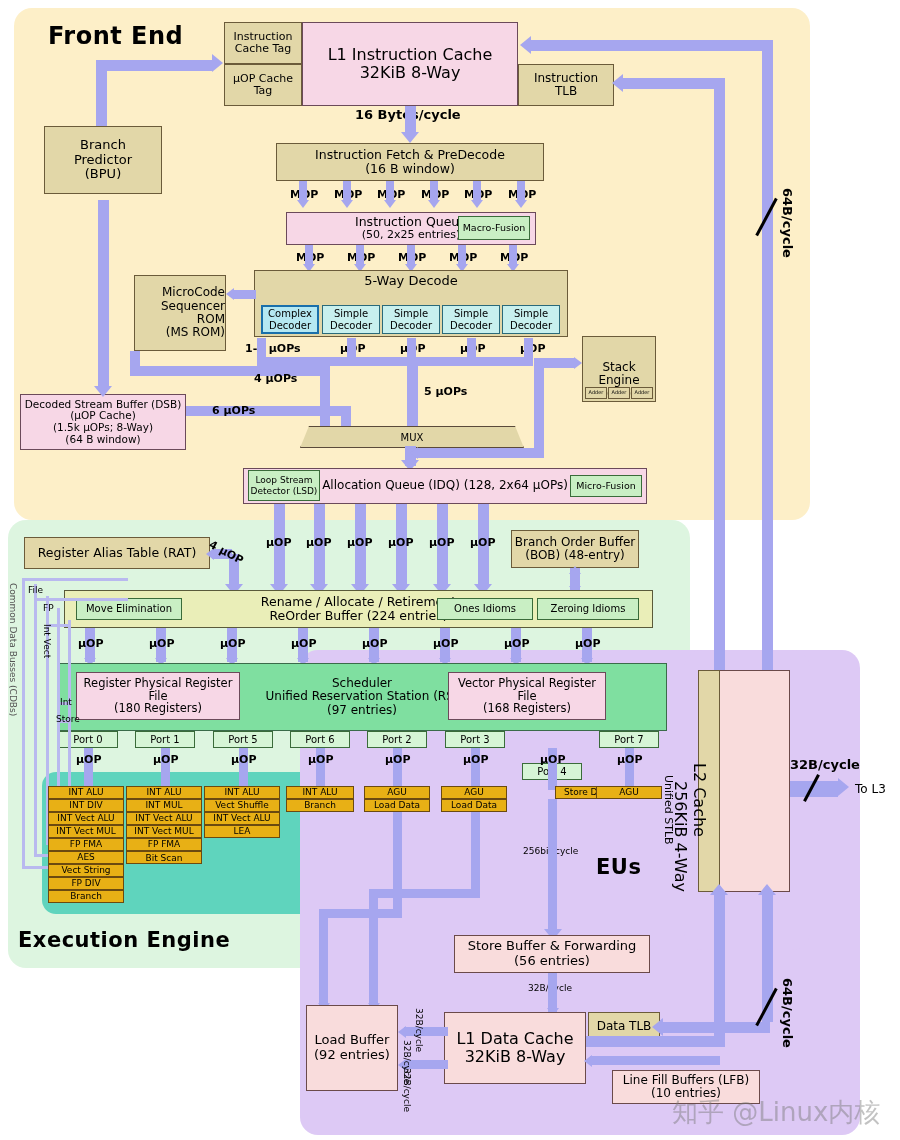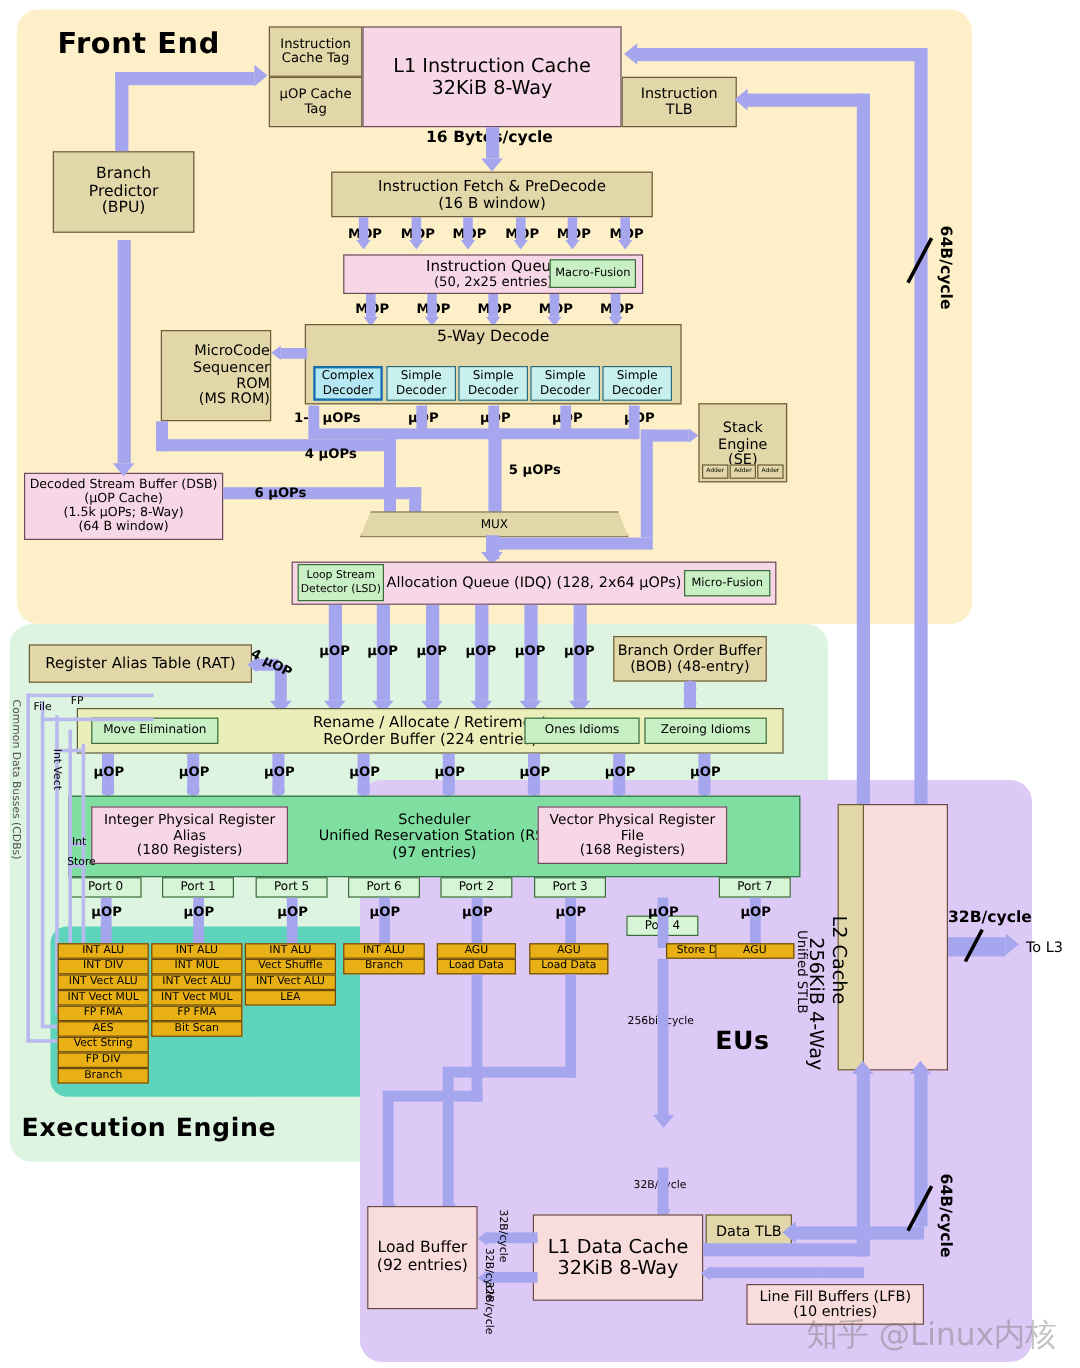--- a/index.html
+++ b/index.html
@@ -196,21 +196,21 @@
 
   <div class="box tan" style="left:134px;top:275px;width:92px;height:76px;font-size:12px;align-items:flex-end;">
     <span>MicroCode</span>
     <span>Sequencer</span>
     <span>ROM</span>
     <span>(MS ROM)</span>
   </div>
   <div class="ar" style="left:234px;top:290px;width:22px;height:9px;"></div>
   <div class="ahead al-s" style="left:226px;top:288px;"></div>
 
-  <div class="box tan" style="left:582px;top:336px;width:74px;height:66px;justify-content:center;padding-top:3px;font-size:12px;">
+  <div class="box tan" style="left:582px;top:336px;width:74px;height:66px;justify-content:flex-end;padding-top:3px;font-size:12px;">
     <span>Stack</span>
     <span>Engine</span>
     <span>(SE)</span>
   </div>
   <div class="box tan" style="left:585px;top:387px;width:22px;height:12px;font-size:5px;">
     <span>Adder</span>
   </div>
   <div class="box tan" style="left:608px;top:387px;width:22px;height:12px;font-size:5px;">
     <span>Adder</span>
   </div>
@@ -347,21 +347,21 @@
   <div class="lbl uop" style="left:433px;top:637px;">µOP</div>
   <div class="lbl uop" style="left:504px;top:637px;">µOP</div>
   <div class="lbl uop" style="left:575px;top:637px;">µOP</div>
 
   <div class="box green2" style="left:57px;top:663px;width:610px;height:68px;font-size:12px;justify-content:center;">
     <span>Scheduler</span>
     <span>Unified Reservation Station (RS)</span>
     <span>(97 entries)</span>
   </div>
   <div class="box pink" style="left:76px;top:672px;width:164px;height:48px;font-size:11.5px;">
-    <span>Integer Physical Register Alias</span>
+    <span>Register Physical Register File</span>
     <span>(180 Registers)</span>
   </div>
   <div class="box pink" style="left:448px;top:672px;width:158px;height:48px;font-size:11.5px;">
     <span>Vector Physical Register File</span>
     <span>(168 Registers)</span>
   </div>
 
   <div>
     <div class="box lgreen" style="left:58px;top:731px;width:60px;height:17px;font-size:10px;">
       <span>Port 0</span>
@@ -418,21 +418,21 @@
     <div class="cdb" style="left:57px;top:830px;width:29px;height:3px;"></div>
     <div class="cdb" style="left:68px;top:620px;width:3px;height:200px;"></div>
     <div class="cdb" style="left:68px;top:818px;width:18px;height:3px;"></div>
     <div class="cdb" style="left:22px;top:578px;width:106px;height:3px;"></div>
     <div class="cdb" style="left:34px;top:598px;width:94px;height:3px;"></div>
     <div class="cdb" style="left:46px;top:624px;width:22px;height:3px;"></div>
     <div class="cdb" style="left:57px;top:702px;width:14px;height:3px;"></div>
     <div class="cdb" style="left:57px;top:720px;width:14px;height:3px;"></div>
   </div>
   <div class="lbl sm" style="left:28px;top:585px;">File</div>
-  <div class="lbl sm" style="left:43px;top:580px;margin-left:16px;">FP</div>
+  <div class="lbl sm" style="left:43px;top:603px;">FP</div>
   <div class="lbl sm vert" style="left:52px;top:624px;transform:rotate(90deg);">Int Vect</div>
   <div class="lbl sm" style="left:60px;top:697px;">Int</div>
   <div class="lbl sm" style="left:56px;top:714px;">Store</div>
   <div class="lbl sm vert" style="left:18px;top:583px;transform:rotate(90deg);color:#555;">Common Data Busses (CDBs)</div>
 
   <div>
     <div class="box gold" style="left:48px;top:786px;width:76px;height:13px;font-size:9px;">
         <span>INT ALU</span>
       </div>
     <div class="box gold" style="left:48px;top:799px;width:76px;height:13px;font-size:9px;">
@@ -469,21 +469,21 @@
       </div>
     <div class="box gold" style="left:126px;top:812px;width:76px;height:13px;font-size:9px;">
         <span>INT Vect ALU</span>
       </div>
     <div class="box gold" style="left:126px;top:825px;width:76px;height:13px;font-size:9px;">
         <span>INT Vect MUL</span>
       </div>
     <div class="box gold" style="left:126px;top:838px;width:76px;height:13px;font-size:9px;">
         <span>FP FMA</span>
       </div>
-    <div class="box gold" style="left:126px;top:851px;width:76px;height:13px;font-size:9px;">
+    <div class="box gold" style="left:126px;top:851px;width:76px;height:13px;font-size:9px;justify-content:flex-end;">
         <span>Bit Scan</span>
       </div>
   </div>
   <div>
     <div class="box gold" style="left:204px;top:786px;width:76px;height:13px;font-size:9px;">
         <span>INT ALU</span>
       </div>
     <div class="box gold" style="left:204px;top:799px;width:76px;height:13px;font-size:9px;">
         <span>Vect Shuffle</span>
       </div>
@@ -536,39 +536,43 @@
   <div class="ahead ad-s" style="left:318px;top:1003px;"></div>
 
   <div class="ar" style="left:471px;top:812px;width:9px;height:86px;"></div>
   <div class="ar" style="left:369px;top:889px;width:111px;height:9px;"></div>
   <div class="ar" style="left:369px;top:889px;width:9px;height:116px;"></div>
   <div class="ahead ad-s" style="left:368px;top:1003px;"></div>
 
   <div class="ar" style="left:548px;top:799px;width:9px;height:132px;"></div>
   <div class="ahead ad" style="left:544px;top:929px;"></div>
 
+  <div class="box pink2" style="left:454px;top:935px;width:196px;height:38px;font-size:13px;">
+    <span>Store Buffer &amp; Forwarding</span>
+    <span>(56 entries)</span>
+  </div>
   <div class="lbl sm" style="left:528px;top:983px;">32B/cycle</div>
   <div class="ar" style="left:548px;top:973px;width:9px;height:40px;"></div>
   <div class="ahead ad-s" style="left:547px;top:1008px;"></div>
 
   <div class="box pink2" style="left:306px;top:1005px;width:92px;height:86px;font-size:13px;">
     <span>Load Buffer</span>
     <span>(92 entries)</span>
   </div>
 
   <div class="box pink2" style="left:444px;top:1012px;width:142px;height:72px;font-size:16px;">
     <span>L1 Data Cache</span>
     <span>32KiB 8-Way</span>
   </div>
 
   <div class="box tan" style="left:588px;top:1012px;width:72px;height:30px;font-size:12px;">
     <span>Data TLB</span>
   </div>
 
-  <div class="box pink2" style="left:612px;top:1070px;width:148px;height:34px;font-size:12px;margin-left:10px;">
+  <div class="box pink2" style="left:612px;top:1070px;width:148px;height:34px;font-size:12px;">
     <span>Line Fill Buffers (LFB)</span>
     <span>(10 entries)</span>
   </div>
 
   <div class="ar" style="left:404px;top:1027px;width:44px;height:9px;"></div>
   <div class="ahead al-s" style="left:398px;top:1026px;"></div>
   <div class="ar" style="left:404px;top:1060px;width:44px;height:9px;"></div>
   <div class="ahead al-s" style="left:398px;top:1059px;"></div>
   <div class="lbl sm vert" style="left:424px;top:1008px;transform:rotate(90deg);">32B/cycle</div>
   <div class="lbl sm vert" style="left:412px;top:1040px;transform:rotate(90deg);">32B/cycle</div>

